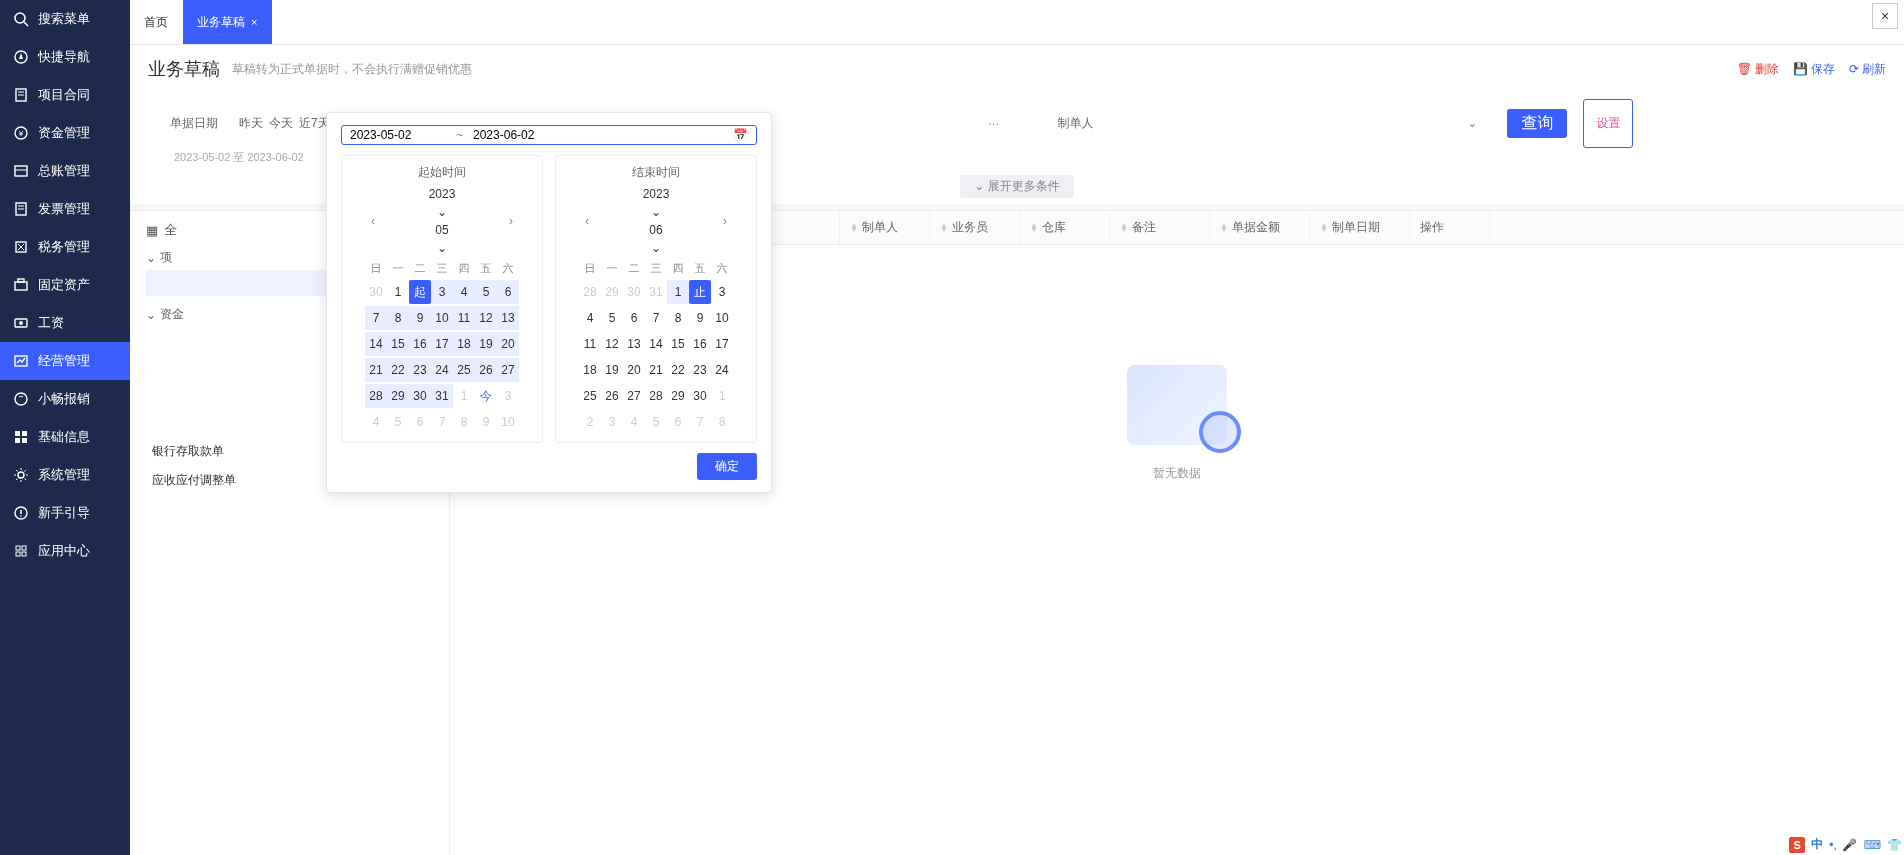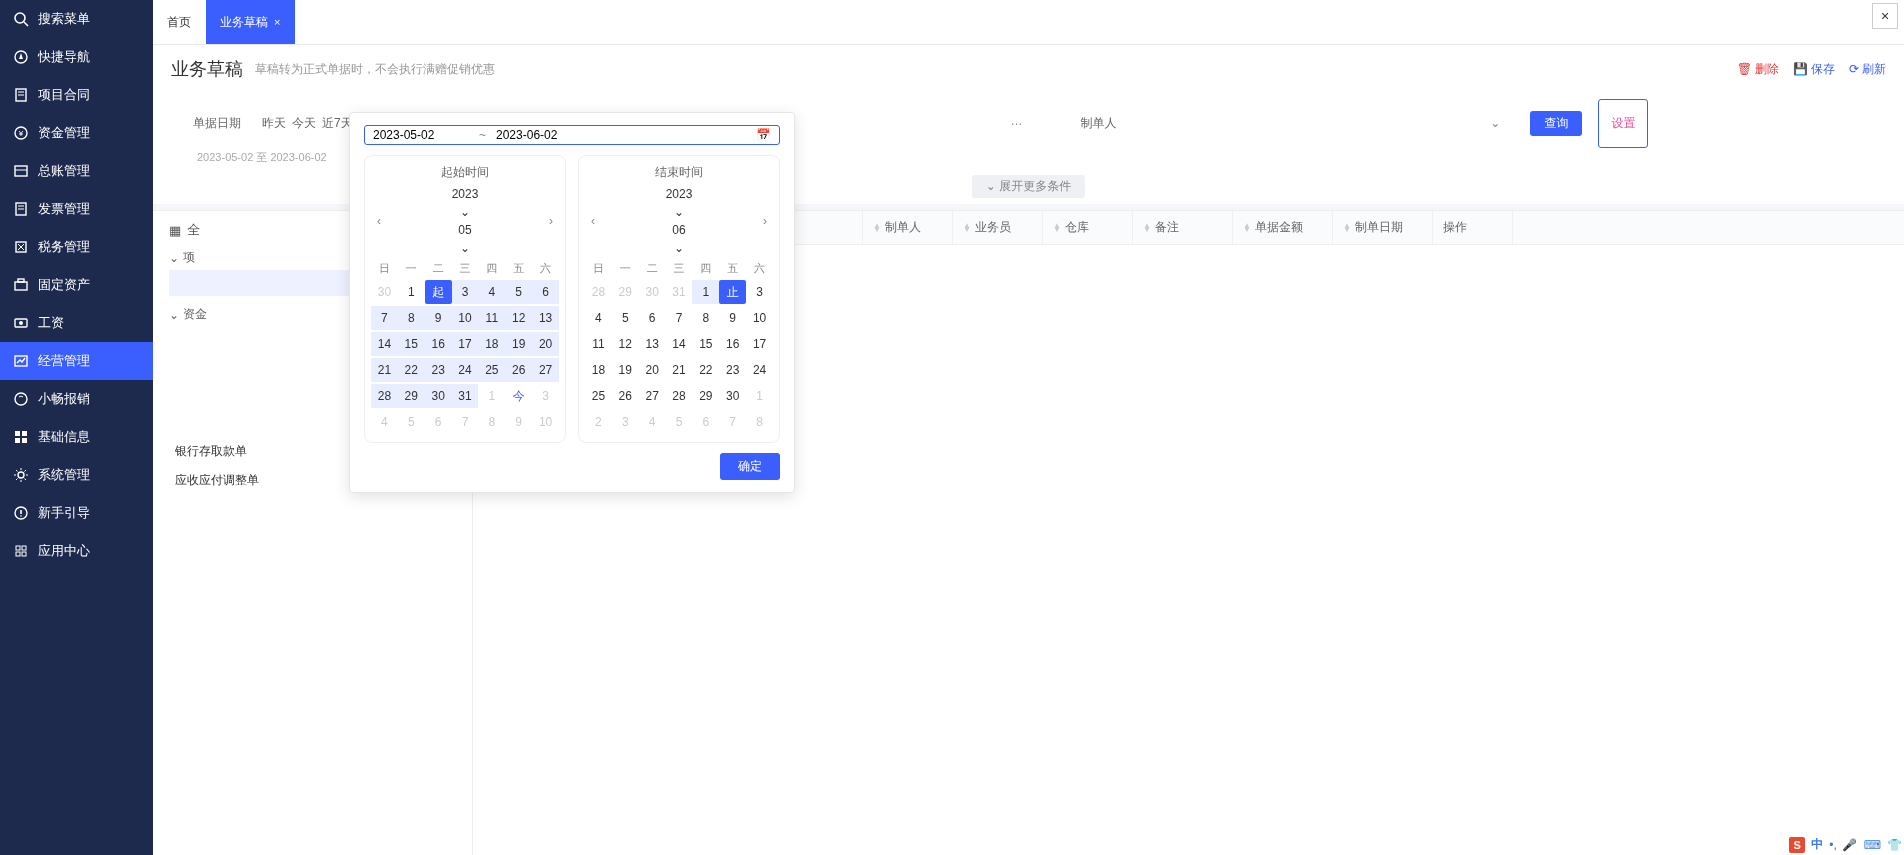--- a/index.html
+++ b/index.html
@@ -1,20 +1,20 @@
 <!DOCTYPE html>
 <html><head>
 <meta charset="utf-8">
 <style>
 * { box-sizing: border-box; margin: 0; padding: 0; }
 body { font-family: "Microsoft YaHei", -apple-system, sans-serif; font-size: 12px; color: #333; background: #fff; overflow: hidden; }
 .app { display: flex; height: 855px; width: 1904px; }
 
 
-.sidebar { width: 153px; background: #1d2a4d; color: #fff; flex-shrink: 0; padding-top: 0; }
+.sidebar { width: 130px; background: #1d2a4d; color: #fff; flex-shrink: 0; padding-top: 0; }
 .sidebar-item { display: flex; align-items: center; padding: 10px 12px; cursor: pointer; font-size: 13px; }
 .sidebar-item.active { background: #3b5eff; }
 .sidebar-item .icon { width: 18px; height: 18px; margin-right: 8px; display: inline-flex; align-items: center; justify-content: center; }
 .sidebar-item svg { fill: #fff; width: 16px; height: 16px; }
 
 
 .main { flex: 1; display: flex; flex-direction: column; background: #f5f6fa; position: relative; }
 
 
 .tabs { height: 45px; background: #fff; display: flex; align-items: stretch; border-bottom: 1px solid #e8e8e8; }
@@ -34,21 +34,21 @@
 
 .query-bar { background: #fff; padding: 10px 40px 4px 40px; position: relative; }
 .query-row { display: flex; align-items: center; gap: 6px; }
 .query-label { color: #666; margin-right: 6px; min-width: 54px; }
 .date-shortcut { color: #666; margin: 0 3px; cursor: pointer; font-size: 12px; }
 .date-shortcut.active { background: #3b5eff; color: #fff; border-radius: 10px; padding: 1px 8px; }
 .field-box { flex: 1; position: relative; padding-right: 30px; }
 .field-input { width: 100%; border: none; border-bottom: 1px solid transparent; padding: 4px 2px; font-size: 12px; background: transparent; }
 .field-ellipsis { position: absolute; right: 6px; top: 2px; color: #888; cursor: pointer; }
 .field-caret { position: absolute; right: 6px; top: 4px; color: #888; cursor: pointer; }
-.query-btn { background: #3b5eff; color: #fff; border: none; border-radius: 3px; padding: 4px 14px; cursor: pointer; font-size: 12px; margin-left: 18px; }
+.query-btn { background: #3b5eff; color: #fff; border: none; border-radius: 3px; padding: 4px 14px; cursor: pointer; font-size: 16px; margin-left: 18px; }
 .settings-btn { border: 1px solid #3b5eff; color: #ec4899; background: #fff; border-radius: 3px; padding: 15px 12px; cursor: pointer; font-size: 12px; margin-left: 10px; }
 .date-under { color: #aaa; font-size: 11px; margin-left: 4px; margin-top: 2px; }
 
 .expand-row { display: flex; justify-content: center; padding: 6px 0; background: #fff; }
 .expand-btn { background: #eef0f3; color: #888; padding: 3px 14px; border-radius: 3px; cursor: pointer; font-size: 12px; }
 
 
 .content { flex: 1; display: flex; background: #fff; margin: 6px 0 0 0; border-top: 1px solid #eee; }
 .left-panel { width: 320px; border-right: 1px solid #eee; padding: 10px 16px; overflow: auto; }
 .left-head { display: flex; align-items: center; font-size: 13px; margin-bottom: 10px; color: #555; }
@@ -69,21 +69,21 @@
 .empty-img { width: 100px; height: 80px; margin: 0 auto 20px auto; background: linear-gradient(135deg,#d9e4ff,#f0f5ff); border-radius: 8px; position: relative; }
 .empty-img::after { content: ""; position: absolute; right: -14px; bottom: -8px; width: 34px; height: 34px; border: 4px solid #6d8dff; border-radius: 50%; background: rgba(109,141,255,.18); }
 
 
 .popover { position: absolute; top: 112px; left: 196px; width: 446px; background: #fff; border: 1px solid #e6e6e6; box-shadow: 0 4px 16px rgba(0,0,0,.12); border-radius: 4px; z-index: 100; padding: 8px 8px 12px 8px; }
 .range-box { border: 1px solid #3b5eff; border-radius: 3px; height: 20px; display: flex; align-items: center; padding: 0 8px; margin: 4px 6px 10px 6px; }
 .range-box input { border: none; outline: none; width: 96px; font-size: 12px; text-align: left; }
 .range-sep { margin: 0 10px; color: #888; }
 .range-box .cal-icon { margin-left: auto; color: #888; }
 .calendars { display: flex; gap: 12px; padding: 0 6px; }
-.cal { flex: 1; border: 1px solid #eee; border-radius: 8px; padding: 8px 6px; }
+.cal { flex: 1; border: 1px solid #eee; border-radius: 3px; padding: 8px 23px; }
 .cal-title { text-align: center; color: #666; font-size: 12px; margin-bottom: 6px; }
 .cal-nav { display: flex; align-items: center; justify-content: space-between; margin-bottom: 6px; color: #888; }
 .cal-nav .ym { display: flex; gap: 4px; color: #333; font-weight: 500; justify-content: center; align-items: center; flex-direction: column; }
 .cal-nav .chev { cursor: pointer; padding: 2px 6px; color: #888; }
 .dow { display: grid; grid-template-columns: repeat(7,1fr); text-align: center; color: #888; font-size: 11px; margin-bottom: 4px; }
 .days { display: grid; grid-template-columns: repeat(7,1fr); text-align: center; gap: 2px 0; }
 .day { height: 24px; line-height: 24px; font-size: 12px; color: #333; cursor: pointer; border-radius: 2px; }
 .day.dim { color: #ccc; }
 .day.inrange { background: #e8edff; color: #333; border-radius: 0; }
 .day.start, .day.end { background: #3b5eff; color: #fff; }
@@ -352,20 +352,24 @@
               <span>单据金额</span>
             </div>
             <div class="th" style="width: 100px;">
               <span class="sort">▲<br>▼</span>
               <span>制单日期</span>
             </div>
             <div class="th" style="width: 80px;">
               <span>操作</span>
             </div>
           </div>
+        <div class="empty">
+          <div class="empty-img"></div>
+          <div>暂无数据</div>
+        </div>
       </div>
     </div>
 
     <div class="popover">
       <div class="range-box">
         <input value="2023-05-02" style="">
         <span class="range-sep">~</span>
         <input style="text-align: left;" value="2023-06-02">
         <span class="cal-icon">📅</span>
       </div>

